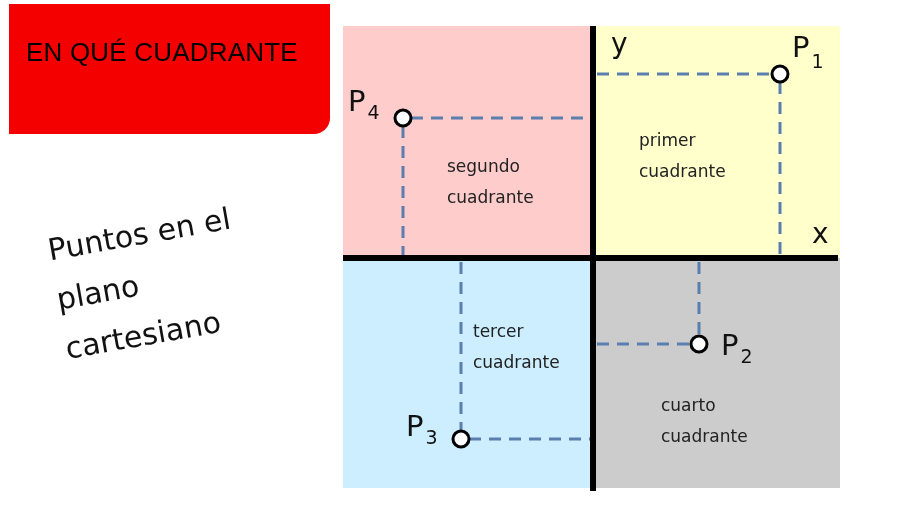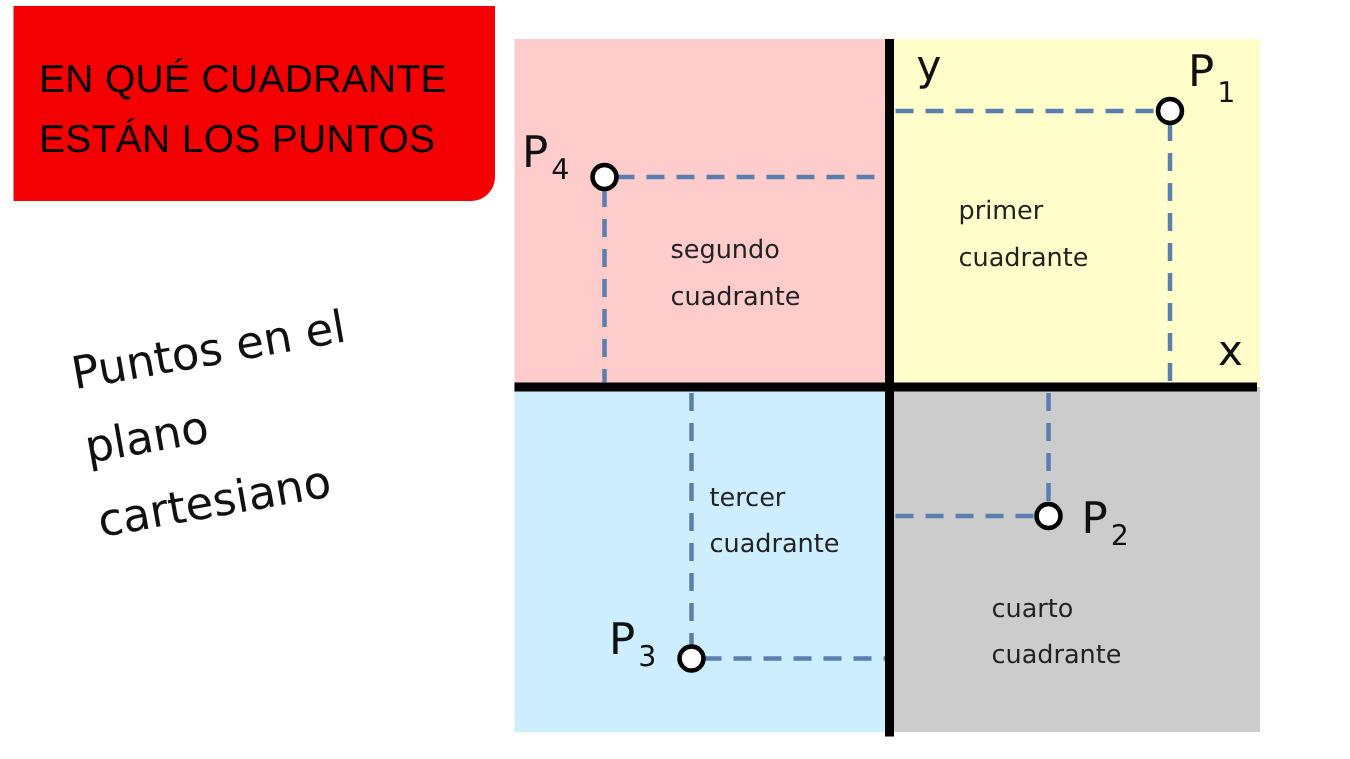--- a/index.html
+++ b/index.html
@@ -60,21 +60,20 @@
       font-family: "DejaVu Sans", sans-serif;
       font-size: 19px;
       fill: #111111;
     }
   </style>
 </head>
 <body>
 
 <div class="title-box">
   <span>EN QUÉ CUADRANTE</span>
-  <span>ESTÁN LOS PUNTOS</span>
 </div>
 
 <div class="subtitle">
   <span>Puntos en el</span>
   <span>plano</span>
   <span>cartesiano</span>
 </div>
 
 <svg class="diagram" width="900" height="506" viewBox="0 0 900 506" xmlns="http://www.w3.org/2000/svg">
 

